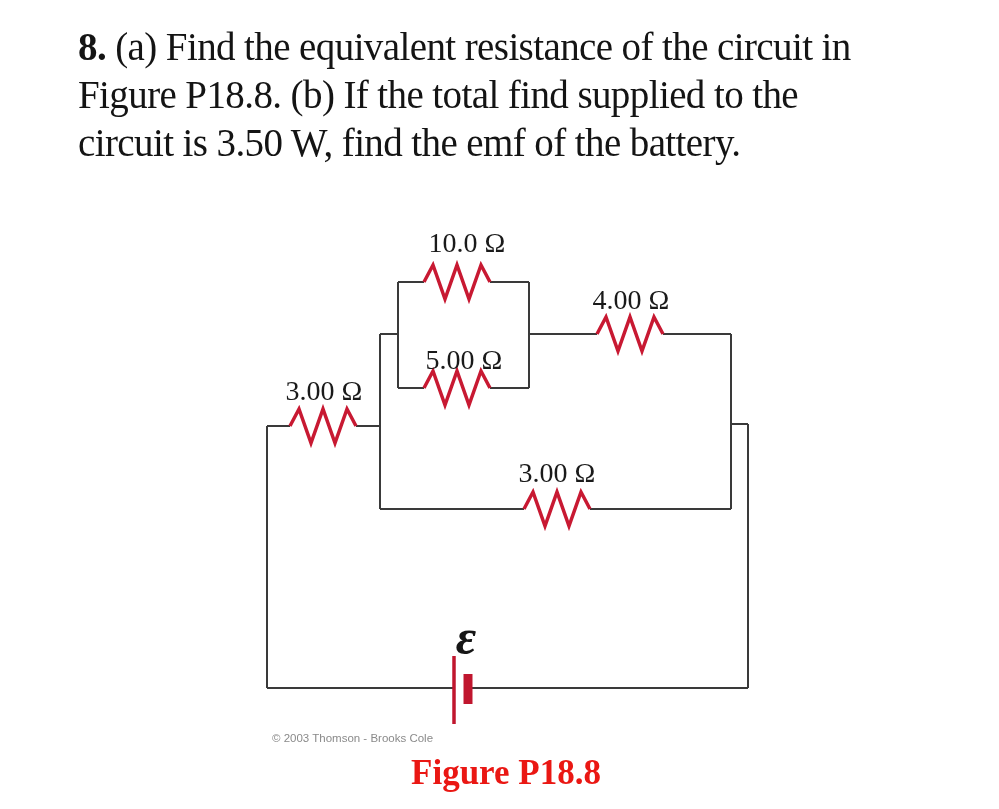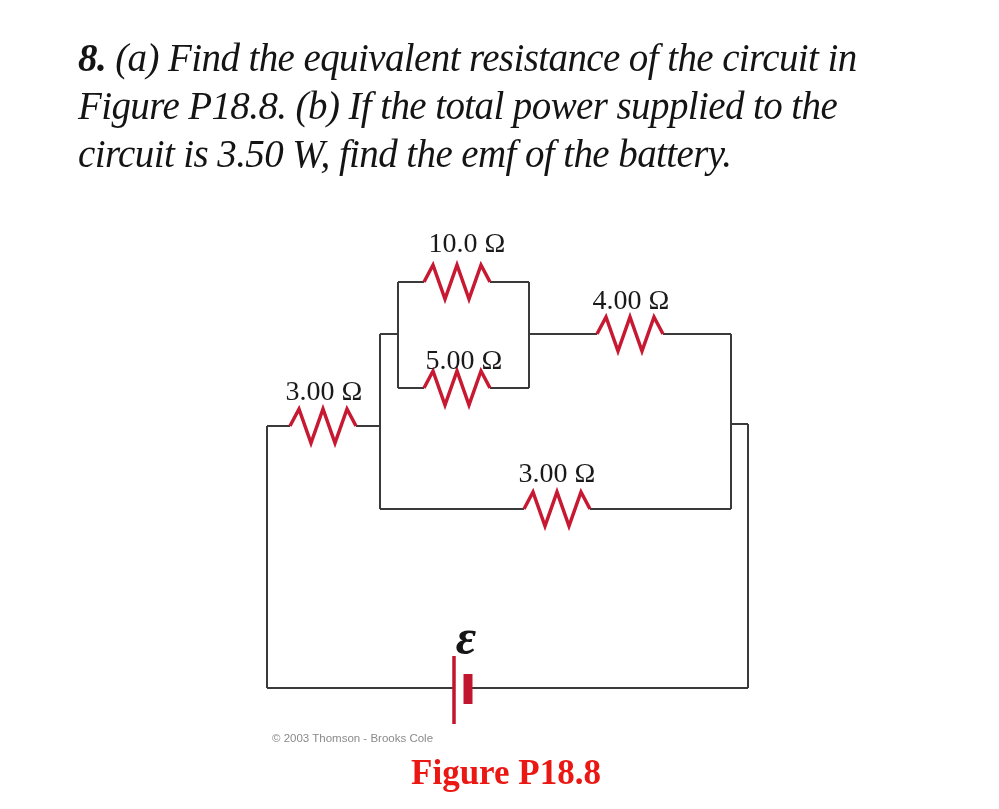--- a/index.html
+++ b/index.html
@@ -9,27 +9,26 @@
     font-family: "Liberation Serif", serif;
   }
   .page {
     position: relative;
     width: 999px; height: 809px;
     background: #ffffff;
     overflow: hidden;
   }
   .problem {
     position: absolute;
-    left: 78px; top: 34px;
+    left: 78px; top: 23px;
     color: #141414;
     font-size: 39px;
     line-height: 48px;
     letter-spacing: -0.6px;
     white-space: nowrap;
-    font-style: italic;
   }
   .problem .pnum { font-weight: bold; }
   .circuit-svg {
     position: absolute;
     left: 0; top: 0;
     width: 999px; height: 809px;
   }
   .wire { stroke: #3a3a3a; stroke-width: 2; fill: none; shape-rendering: crispEdges; }
   .res  { stroke: #c81932; stroke-width: 3.5; fill: none; stroke-linejoin: miter; }
   .rlabel {
@@ -60,21 +59,21 @@
     text-anchor: middle;
   }
 </style>
 </head>
 <body>
 
 <div class="page">
 
   <div class="problem">
     <div><span class="pnum">8.</span><span> (a) Find the equivalent resistance of the circuit in</span></div>
-    <div>Figure P18.8. (b) If the total power supplied to the</div>
+    <div>Figure P18.8. (b) If the total find supplied to the</div>
     <div>circuit is 3.50 W, find the emf of the battery.</div>
   </div>
 
   <svg class="circuit-svg" viewBox="0 0 999 809" xmlns="http://www.w3.org/2000/svg">
 
     <g>
 
       <line class="wire" x1="398" y1="282" x2="398" y2="388"></line>
       <line class="wire" x1="529" y1="282" x2="529" y2="388"></line>
       <line class="wire" x1="398" y1="282" x2="424" y2="282"></line>

